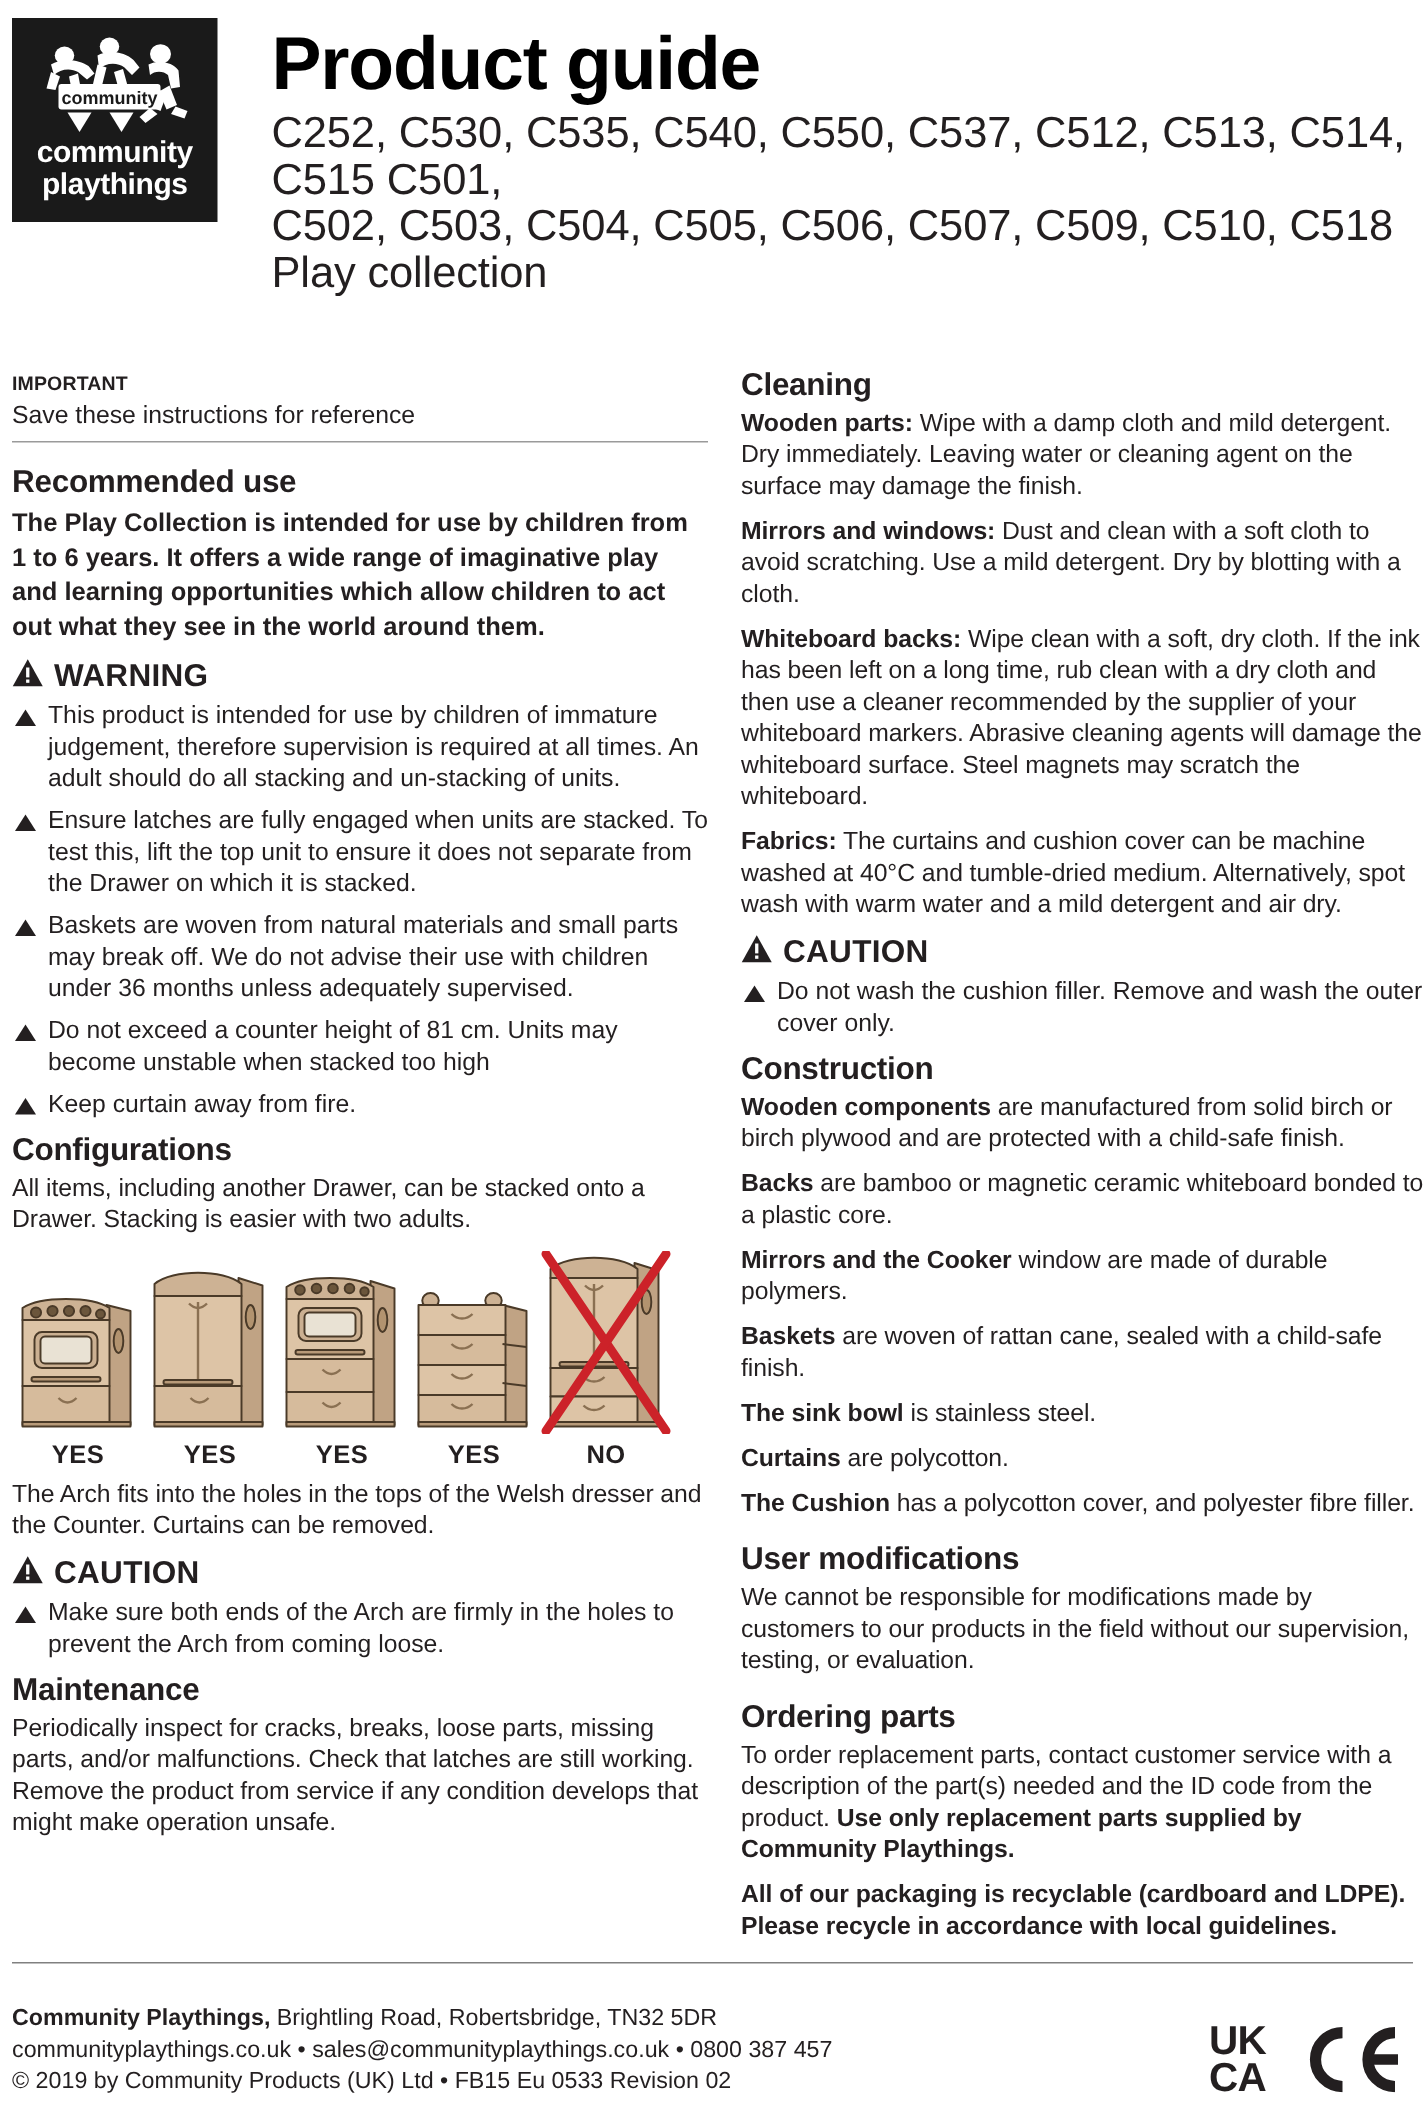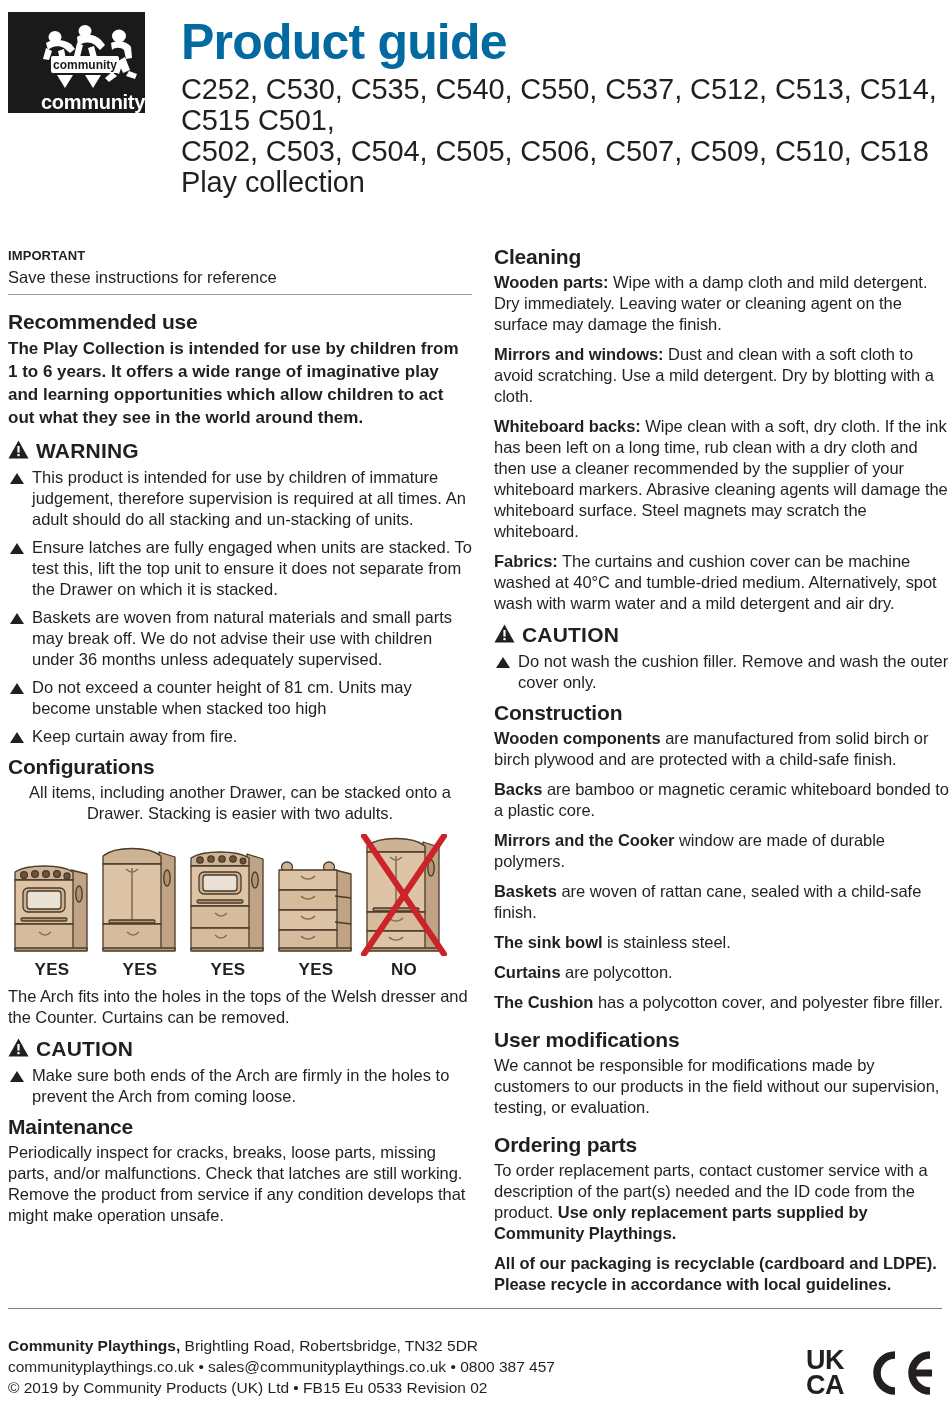--- a/index.html
+++ b/index.html
@@ -26,27 +26,27 @@
   
   .header {
     display: flex;
     align-items: flex-start;
     padding: 12px 0 0 8px;
     height: 152px;
     box-sizing: border-box;
   }
   .logo {
     width: 137px;
-    height: 101px;
+    height: 136px;
     background: #1a1a1a;
     flex: 0 0 137px;
     position: relative;
     display: flex;
     flex-direction: column;
-    align-items: flex-end;
+    align-items: center;
     justify-content: flex-start;
   }
   .logo-figures {
     width: 112px;
     height: 74px;
     margin-top: 6px;
     position: relative;
   }
   .logo-figures svg { display: block; }
   .logo-word {
@@ -62,21 +62,21 @@
   .header-text {
     margin-left: 36px;
     padding-top: 2px;
   }
   .doc-title {
     font-size: 50px;
     font-weight: bold;
     line-height: 56px;
     letter-spacing: -0.8px;
     margin: 0;
-    color: #0369a1;
+    color: #000000;
   }
   .doc-subtitle {
     font-size: 29px;
     line-height: 31px;
     margin: 4px 0 0 0;
     color: #231f20;
     letter-spacing: -0.1px;
   }
 
   
@@ -108,21 +108,21 @@
     line-height: 23px;
     letter-spacing: 0.1px;
   }
   p.body {
     font-size: 16.5px;
     line-height: 21px;
     margin: 0 0 9px 0;
     letter-spacing: -0.05px;
   }
   p.body.bold { font-weight: bold; }
-  p.body.tight { margin-bottom: 4px; text-align: center; }
+  p.body.tight { margin-bottom: 4px; }
   p.lead {
     font-size: 17px;
     line-height: 23px;
     font-weight: bold;
     margin: 0 0 10px 0;
   }
   .rule {
     border: 0;
     border-top: 1px solid #9a9a9a;
     margin: 6px 0 14px 0;

